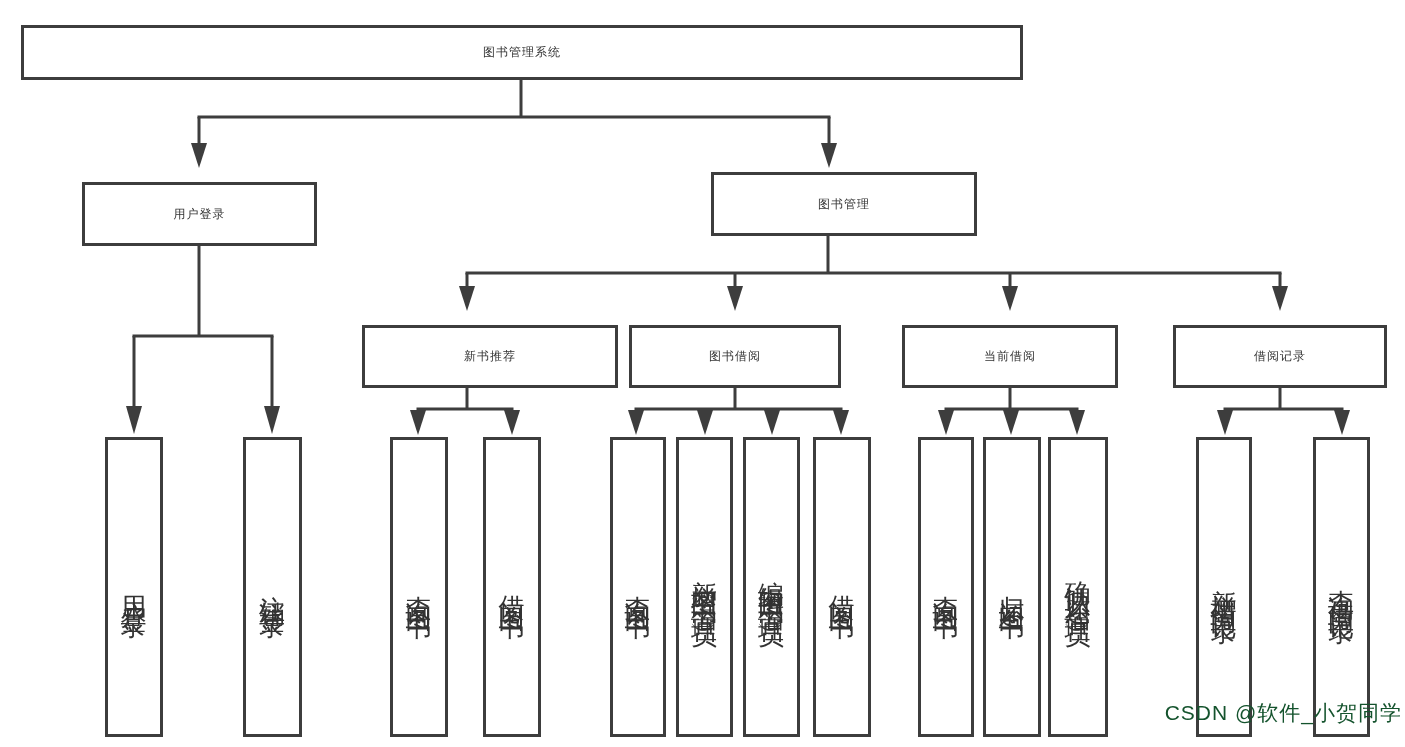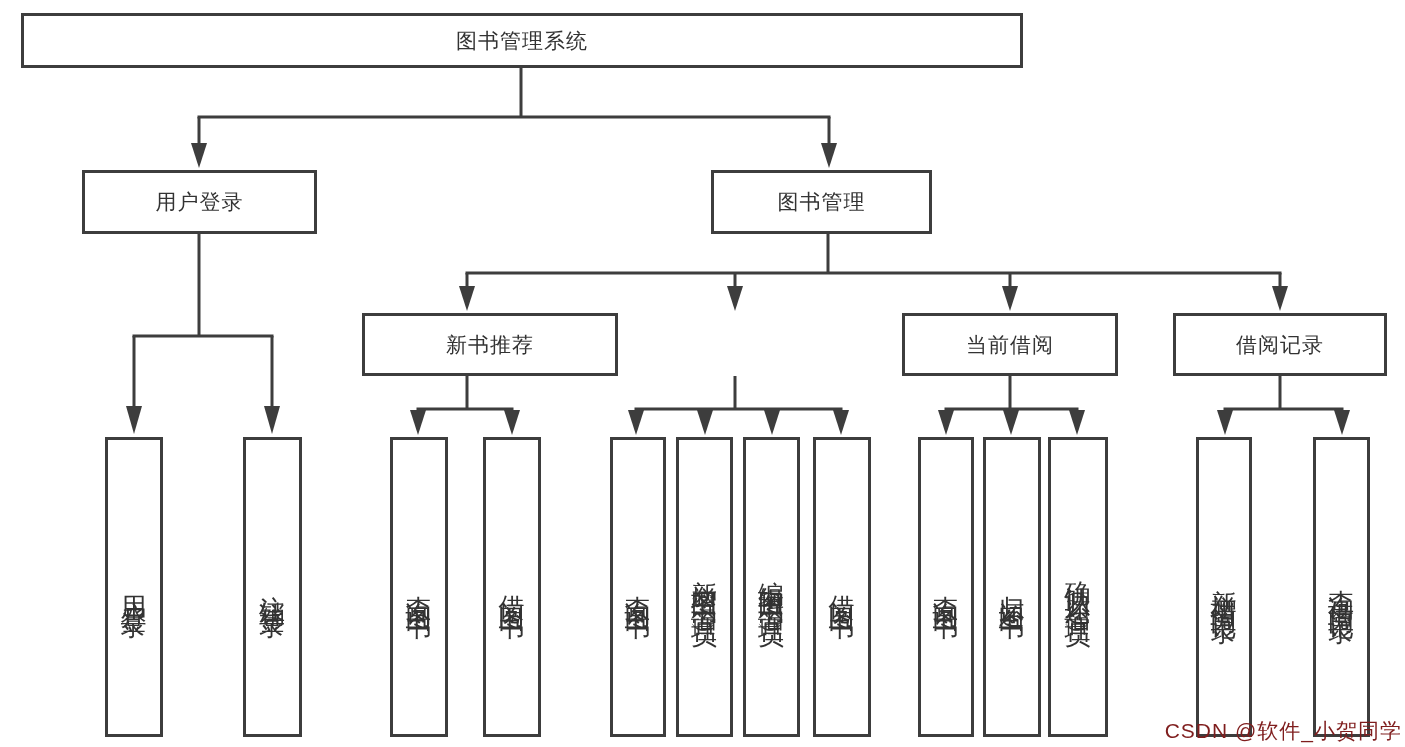--- a/index.html
+++ b/index.html
@@ -16,35 +16,35 @@
   .box {
     position: absolute;
     background: #ffffff;
     border: 3px solid #3d3d3d;
     color: #333333;
     display: flex;
     align-items: center;
     justify-content: center;
     text-align: center;
   }
-  .hbox { font-size: 21px; letter-spacing: 1px; }
+  .hbox { font-size: 12px; letter-spacing: 1px; margin-top: 12px; }
   .vbox span {
     writing-mode: vertical-rl;
     text-orientation: mixed;
     font-size: 26px;
     letter-spacing: 6px;
     line-height: 1;
     white-space: nowrap;
   }
   .watermark {
     position: absolute;
     right: 3px;
-    bottom: 2px;
+    bottom: 20px;
     font-size: 21px;
-    color: #7f1d1d;
+    color: #14532d;
     letter-spacing: 1px;
     z-index: 5;
   }
 </style>
 </head>
 <body>
 
 <div class="canvas">
 
   <svg class="connectors" width="1405" height="747" viewBox="0 0 1405 747">
@@ -102,26 +102,29 @@
     </g>
   </svg>
 
   <div class="box hbox" style="left:21px;top:13px;width:1002px;height:55px">
     <span>图书管理系统</span>
   </div>
 
   <div class="box hbox" style="left:82px;top:170px;width:235px;height:64px">
     <span>用户登录</span>
   </div>
-  <div class="box hbox" style="left:711px;top:170px;width:221px;height:64px">
+  <div class="box hbox" style="left:711px;top:160px;width:266px;height:64px">
     <span>图书管理</span>
   </div>
 
   <div class="box hbox" style="left:362px;top:313px;width:256px;height:63px">
     <span>新书推荐</span>
+  </div>
+  <div class="box hbox" style="left:629px;top:313px;width:212px;height:63px">
+    <span>图书借阅</span>
   </div>
   <div class="box hbox" style="left:1173px;top:313px;width:214px;height:63px">
     <span>借阅记录</span>
   </div>
   <div class="box hbox" style="left:902px;top:313px;width:216px;height:63px">
     <span>当前借阅</span>
   </div>
 
   <div class="box vbox" style="left:105px;top:437px;width:58px;height:300px">
     <span>用户登录</span>

